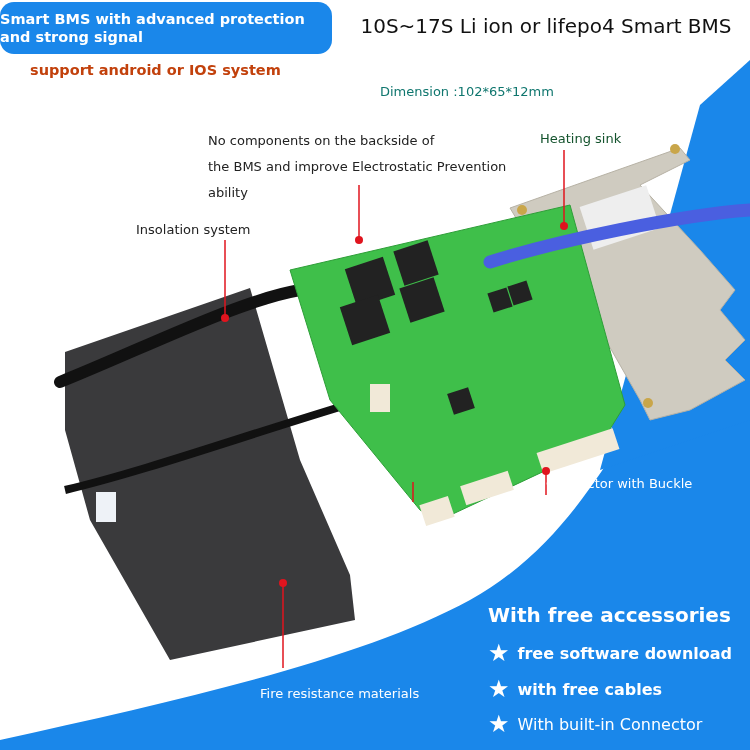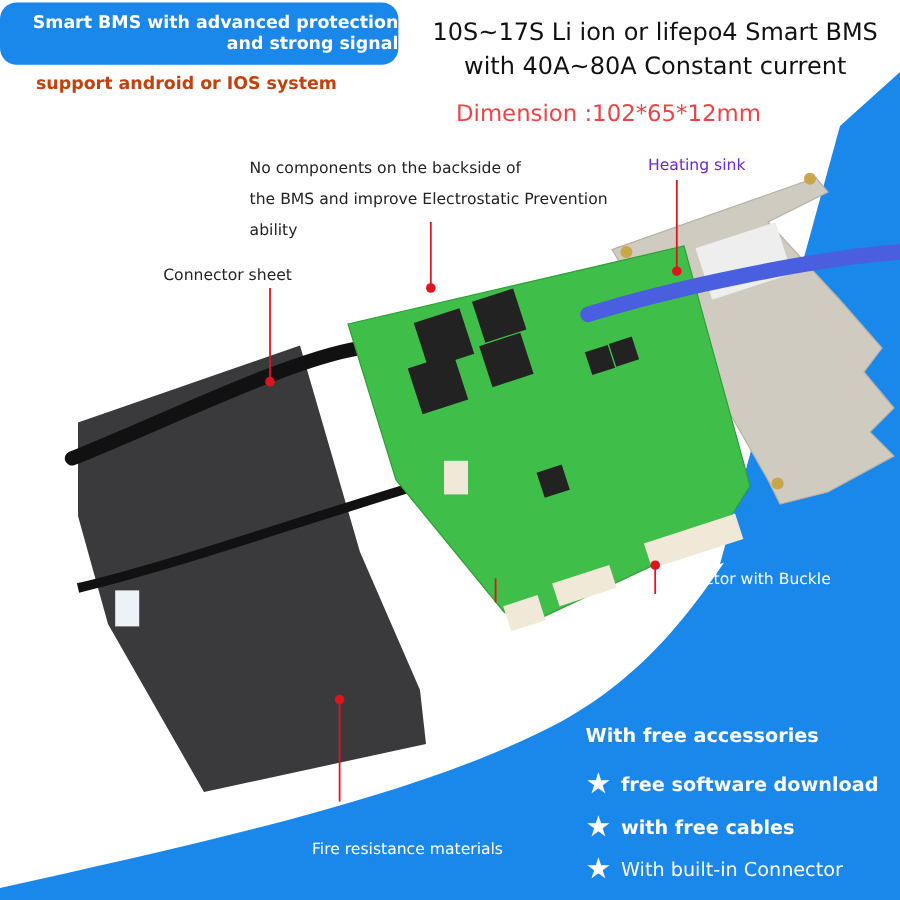--- a/index.html
+++ b/index.html
@@ -1,32 +1,32 @@
 <!DOCTYPE html>
 <html><head>
 <meta charset="utf-8">
 <style>
   html, body { margin: 0; padding: 0; }
   body { width: 750px; height: 750px; position: relative; overflow: hidden; background: #ffffff;
          font-family: "DejaVu Sans", sans-serif; }
   .abs { position: absolute; }
   #bg-svg { position: absolute; left: 0; top: 0; width: 750px; height: 750px; }
   .badge { left: 0; top: 2px; width: 332px; height: 52px; background: #1a87ea; border-radius: 14px;
-           color: #fff; font-weight: bold; font-size: 14.5px; line-height: 18px; text-align: right;
+           color: #fff; font-weight: bold; font-size: 14.5px; line-height: 18px; text-align: left;
            display: flex; flex-direction: column; justify-content: center; }
   .sub { left: 30px; top: 62px; font-weight: bold; font-size: 14.5px; color: #c2410c; }
   .title { left: 344px; top: 12px; font-size: 20px; line-height: 29px; color: #111; text-align: center; width: 404px; }
-  .dim { left: 380px; top: 84px; font-size: 19px; color: #ef4444; }
+  .dim { left: 380px; top: 84px; font-size: 13px; color: #0f766e; }
   .note { font-size: 13px; color: #222; }
   .note-nocomp { left: 208px; top: 128px; line-height: 26px; }
-  .note-heat { left: 540px; top: 131px; color: #6d28d9; }
+  .note-heat { left: 540px; top: 131px; color: #14532d; }
   .note-insul { left: 136px; top: 222px; }
   .note-conn { left: 546px; top: 476px; color: #fff; }
-  .note-fire { left: 260px; top: 686px; color: #fff; margin-top: 15px; }
-  .acc { left: 488px; top: 603px; color: #fff; font-weight: bold; font-size: 16px; }
+  .note-fire { left: 260px; top: 686px; color: #fff; }
+  .acc { left: 488px; top: 603px; color: #fff; font-weight: bold; font-size: 20px; }
   .acc-item { left: 488px; color: #fff; font-size: 16px; display: flex; align-items: center; gap: 8px; }
   .acc-item .star { font-size: 24px; line-height: 24px; }
   .acc-item.b0 .lbl, .acc-item.b1 .lbl { font-weight: bold; }
 </style>
 </head>
 <body>
 
 <svg id="bg-svg" viewBox="0 0 750 750">
 
   <path d="M0,750 L0,740 C180,700 360,660 470,600 C560,550 600,470 630,430 L750,200 L750,750 Z" fill="#1a87ea"></path>
@@ -76,31 +76,30 @@
 </svg>
 
 <div class="abs badge">
   <span>Smart BMS with advanced protection</span>
   <span>and strong signal</span>
 </div>
 <div class="abs sub">support android or IOS system</div>
 
 <div class="abs title">
   <div>10S~17S Li ion or lifepo4 Smart  BMS</div>
-  <div>with 40A~80A Constant current</div>
 </div>
 <div class="abs dim">Dimension :102*65*12mm</div>
 
 <div class="abs note note-nocomp">
   <div>No components on the backside of</div>
   <div>the  BMS  and improve Electrostatic Prevention</div>
   <div>ability</div>
 </div>
 <div class="abs note note-heat">Heating sink</div>
-<div class="abs note note-insul">Connector sheet</div>
+<div class="abs note note-insul">Insolation system</div>
 <div class="abs note note-conn">Connector with Buckle</div>
 <div class="abs note note-fire">Fire resistance materials</div>
 
 <div class="abs acc">With free accessories</div>
 <div class="abs acc-item b0" style="top:641px">
   <span class="star">★</span>
   <span class="lbl">free software download</span>
 </div>
 <div class="abs acc-item b1" style="top:677px">
   <span class="star">★</span>

